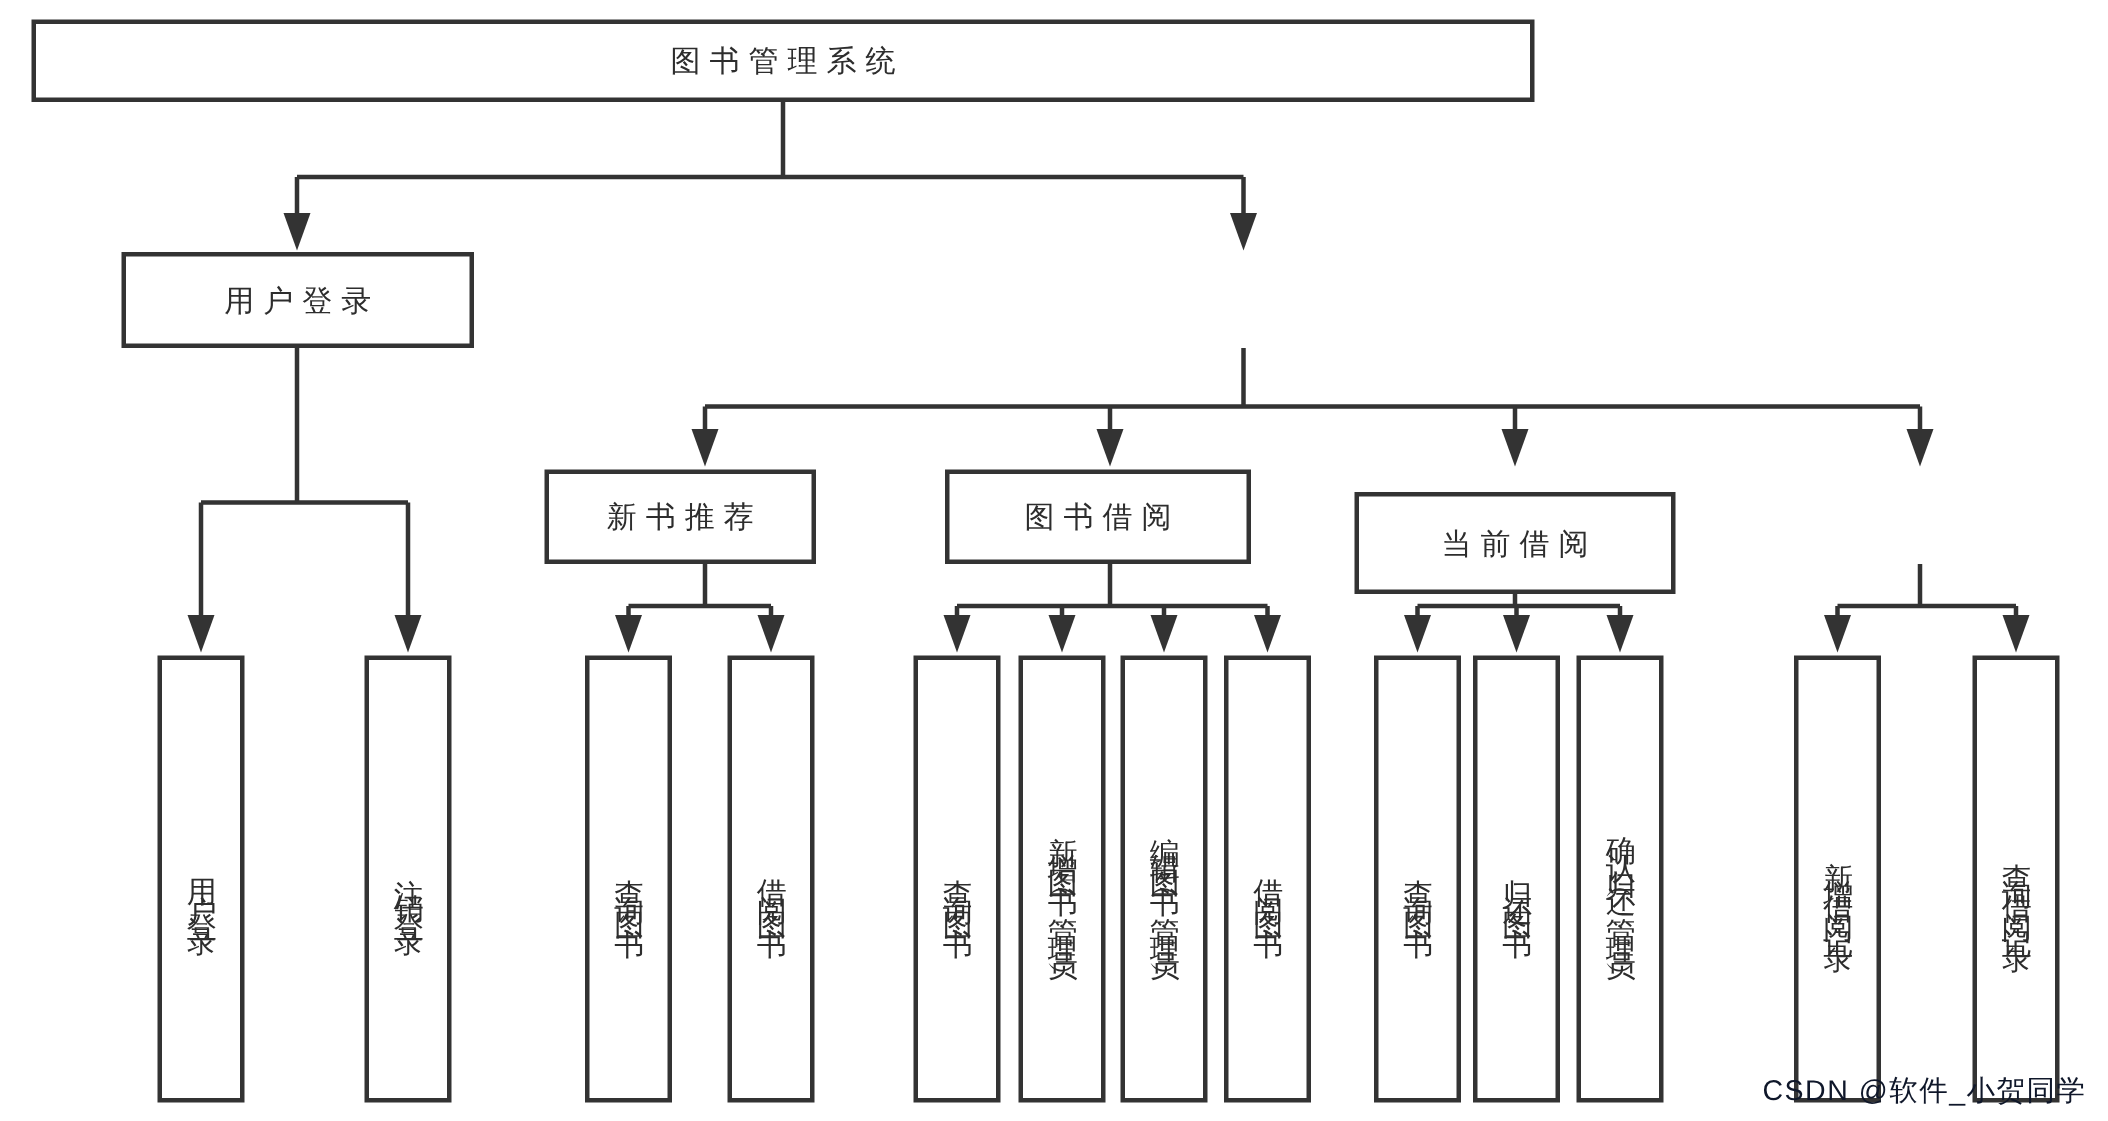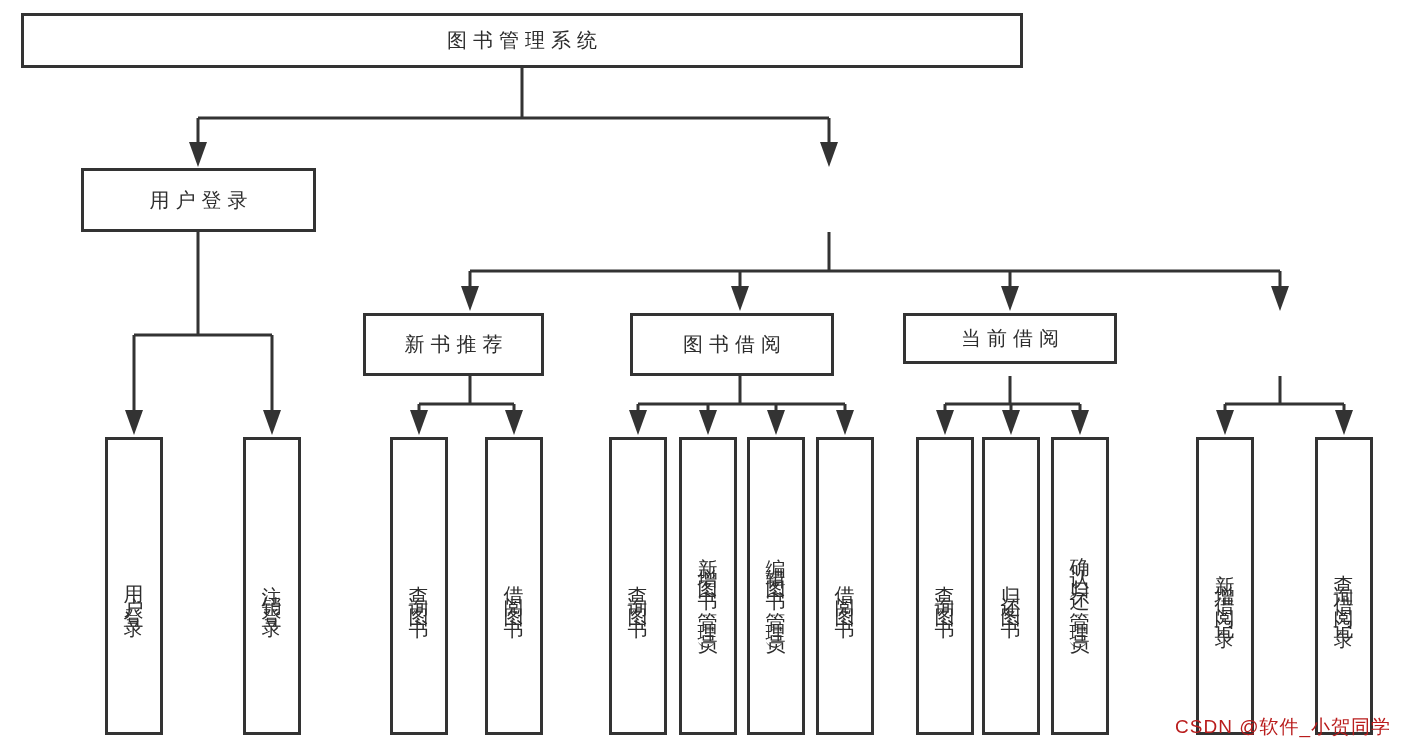--- a/index.html
+++ b/index.html
@@ -49,21 +49,21 @@
     margin-bottom: -11px;
     line-height: 1;
     white-space: nowrap;
   }
   .watermark {
     position: absolute;
     right: 14px;
     bottom: 7px;
     font-size: 19px;
     letter-spacing: 1px;
-    color: #b91c1c;
+    color: #0f172a;
     z-index: 2;
     white-space: nowrap;
   }
 </style>
 </head>
 <body>
 
 <div id="stage">
 
   <svg id="connectors" width="1405" height="747" viewBox="0 0 1405 747">
@@ -109,21 +109,21 @@
   <div class="node h" style="left:81px;top:168px;width:235px;height:64px">
     <span class="lbl">用户登录</span>
   </div>
 
   <div class="node h" style="left:363px;top:313px;width:181px;height:63px">
     <span class="lbl">新书推荐</span>
   </div>
   <div class="node h" style="left:630px;top:313px;width:204px;height:63px">
     <span class="lbl">图书借阅</span>
   </div>
-  <div class="node h" style="left:903px;top:313px;width:214px;height:51px">
+  <div class="node h" style="left:903px;top:328px;width:214px;height:68px">
     <span class="lbl">当前借阅</span>
   </div>
 
   <div class="node v" style="left:105px;top:437px;width:58px;height:298px">
     <span class="lbl">用户登录</span>
   </div>
   <div class="node v" style="left:243px;top:437px;width:58px;height:298px">
     <span class="lbl">注销登录</span>
   </div>
 

